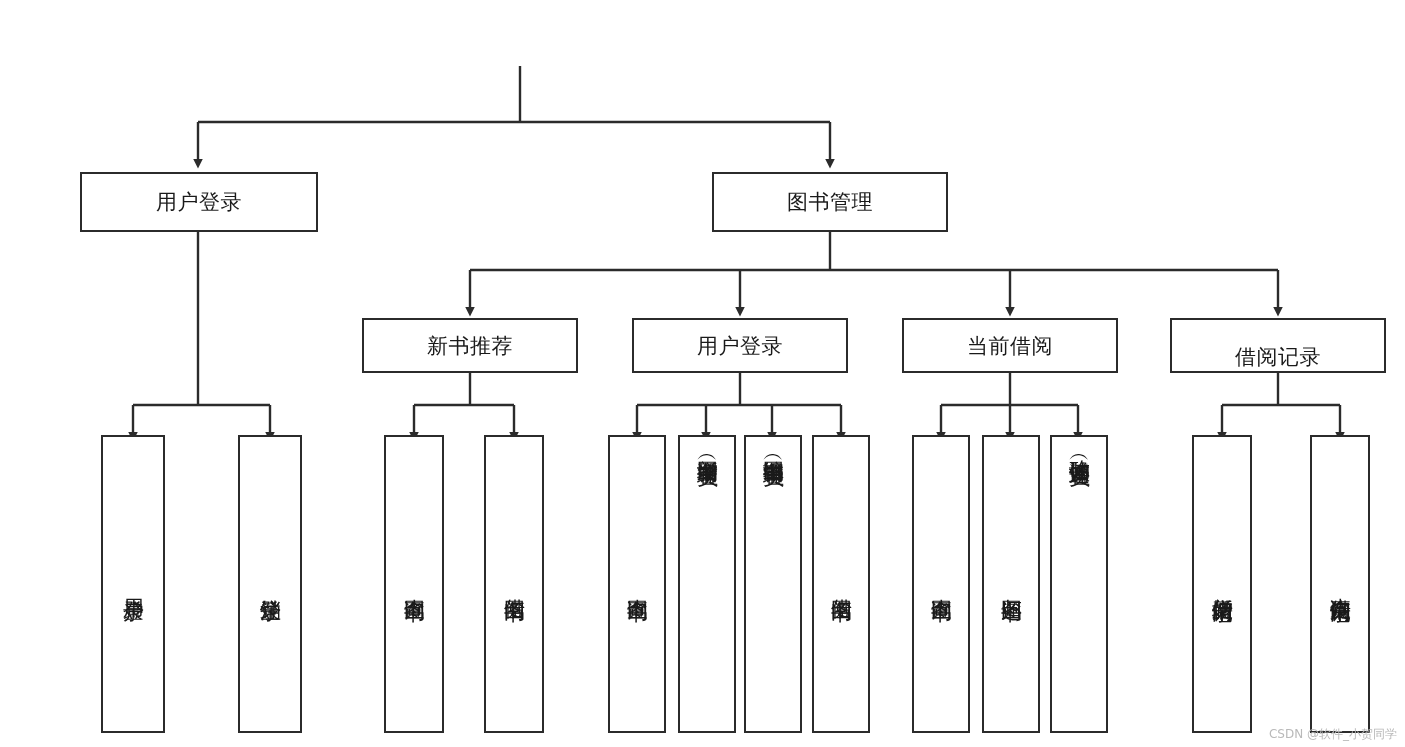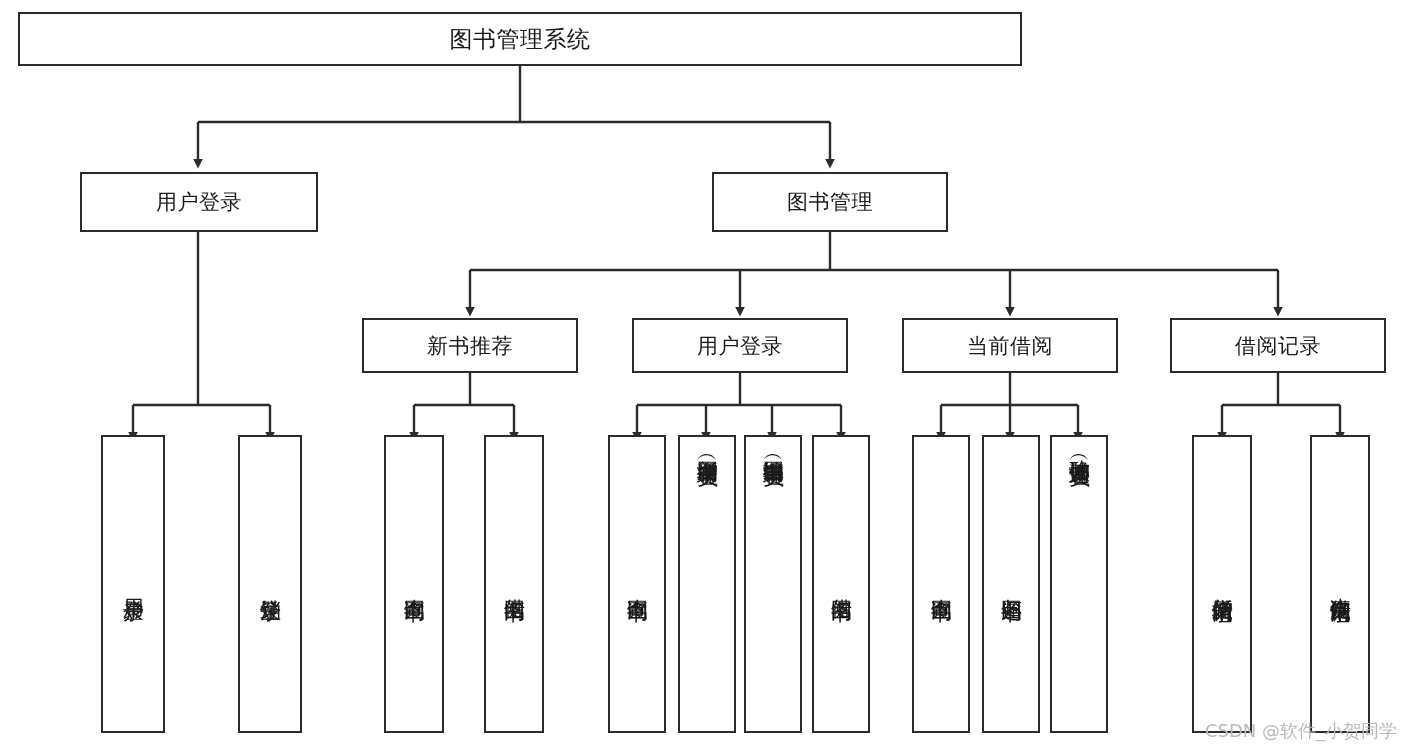--- a/index.html
+++ b/index.html
@@ -70,21 +70,21 @@
   
   .node-leaf.leaf-centered {
     align-items: center;
     padding-top: 0;
   }
   
   #watermark {
     position: absolute;
     right: 8px;
     bottom: 4px;
-    font-size: 18px;
+    font-size: 12px;
     color: #b9b9b9;
     white-space: nowrap;
     z-index: 3;
   }
 </style>
 </head>
 <body>
 
 <div id="diagram-canvas">
 
@@ -131,41 +131,38 @@
       <path d="M1010,405 L1010,433" marker-end="url(#arrow)"></path>
       <path d="M1078,405 L1078,433" marker-end="url(#arrow)"></path>
 
       <path d="M1278,373 L1278,405"></path>
       <path d="M1222,405 L1340,405"></path>
       <path d="M1222,405 L1222,433" marker-end="url(#arrow)"></path>
       <path d="M1340,405 L1340,433" marker-end="url(#arrow)"></path>
     </g>
   </svg>
 
-  <div class="node node-root" style="left:18px; top:12px; width:1004px; height:54px;">
-    <span class="node-label">图书管理系统</span>
-  </div>
 
   <div class="node node-l1" style="left:80px; top:172px; width:238px; height:60px;">
     <span class="node-label">用户登录</span>
   </div>
   <div class="node node-l1" style="left:712px; top:172px; width:236px; height:60px;">
     <span class="node-label">图书管理</span>
   </div>
 
   <div class="node node-l2" style="left:362px; top:318px; width:216px; height:55px;">
     <span class="node-label">新书推荐</span>
   </div>
   <div class="node node-l2" style="left:632px; top:318px; width:216px; height:55px;">
     <span class="node-label">用户登录</span>
   </div>
   <div class="node node-l2" style="left:902px; top:318px; width:216px; height:55px;align-items:center;">
     <span class="node-label">当前借阅</span>
   </div>
-  <div class="node node-l2" style="left:1170px; top:318px; width:216px; height:55px;">
+  <div class="node node-l2" style="left:1170px; top:318px; width:216px; height:55px;align-items:flex-end;">
     <span class="node-label">借阅记录</span>
   </div>
 
   <div class="node node-leaf leaf-centered" style="left:101px; top:435px; width:64px; height:298px;">
     <span class="node-label">用户登录</span>
   </div>
   <div class="node node-leaf leaf-centered" style="left:238px; top:435px; width:64px; height:298px;">
     <span class="node-label">注销登录</span>
   </div>
 

